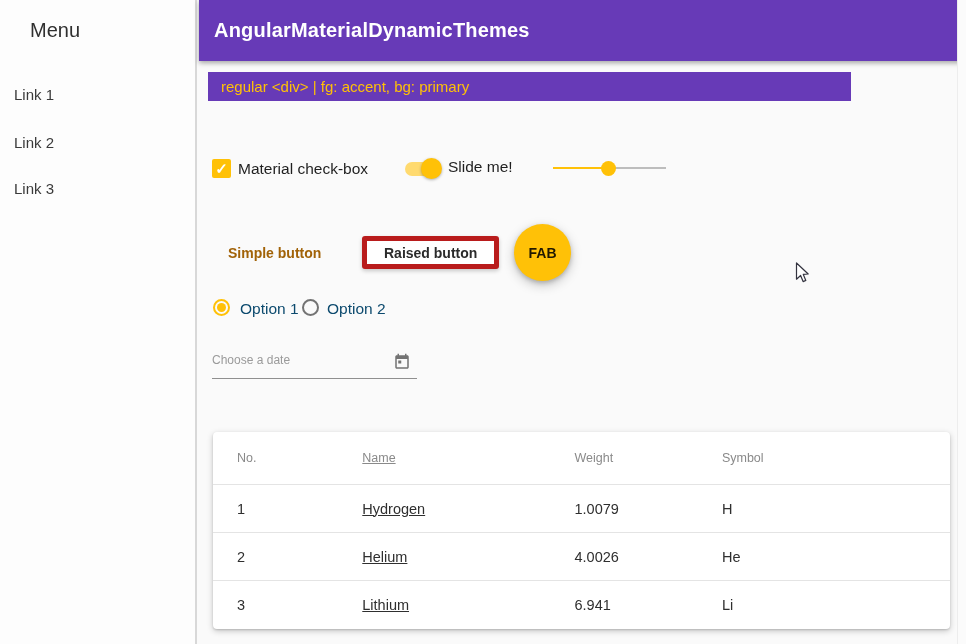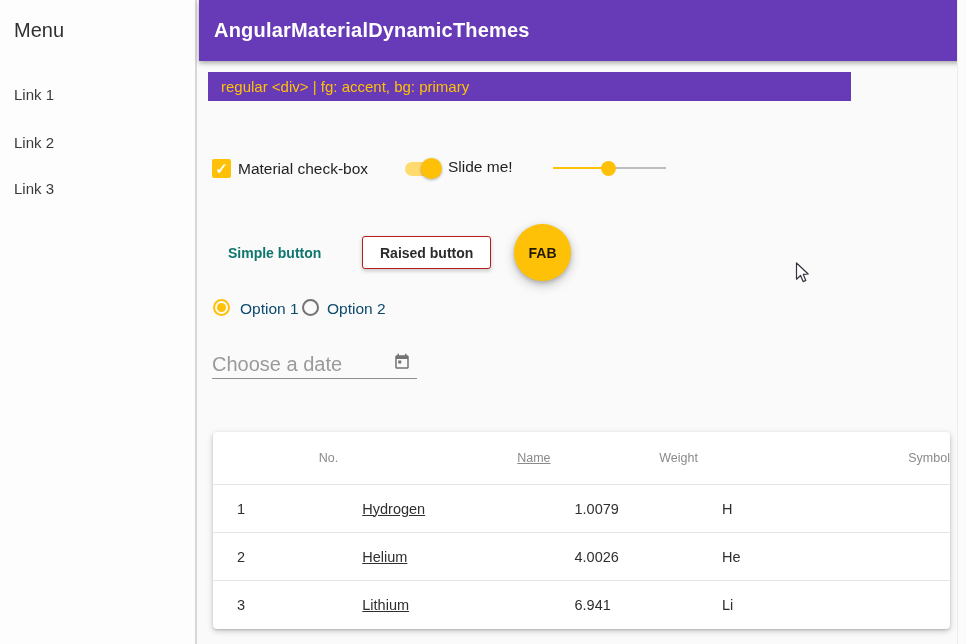--- a/index.html
+++ b/index.html
@@ -15,21 +15,21 @@
     background:var(--content-bg);
     position:relative;
     color:rgba(0,0,0,.87);
   }
   
   .sidebar{
     position:absolute;left:0;top:0;width:197px;height:644px;
     background:var(--sidebar-bg);
     border-right:2px solid #d8d8d8;
   }
-  .menu-title{position:absolute;left:14px;top:19px;font-size:20px;color:#303030;}
+  .menu-title{position:absolute;left:30px;top:19px;font-size:20px;color:#303030;}
   .nav-link{position:absolute;left:14px;font-size:15px;color:#3a3a3a;cursor:pointer;}
   .nav-link:nth-of-type(2){top:86px;}
   .nav-link:nth-of-type(3){top:134px;}
   .nav-link:nth-of-type(4){top:180px;}
   
   .toolbar{
     position:absolute;left:199px;top:0;width:842px;height:61px;
     background:var(--primary);
     box-shadow:0 2px 5px rgba(0,0,0,.35);
     display:flex;align-items:center;
@@ -67,24 +67,24 @@
   .toggle-label{position:absolute;left:448px;top:158px;font-size:15.5px;color:#1f1f1f;cursor:pointer;}
   .slider{position:absolute;left:553px;top:160px;width:113px;height:16px;cursor:pointer;}
   .slider-track{position:absolute;left:0;top:7px;width:100%;height:2px;background:#bdbdbd;}
   .slider-fill{position:absolute;left:0;top:7px;height:2px;background:var(--accent);}
   .slider-thumb{
     position:absolute;top:1px;width:15px;height:15px;border-radius:50%;background:var(--accent);
   }
   
   .btn-simple{
     position:absolute;left:213px;top:235px;height:36px;border:none;background:transparent;
-    font-family:inherit;font-size:14px;font-weight:bold;color:#0f766e;padding:0 15px;cursor:pointer;
+    font-family:inherit;font-size:14px;font-weight:bold;color:#a16207;padding:0 15px;cursor:pointer;
   }
   .btn-raised{
-    position:absolute;left:362px;top:236px;height:33px;background:#fff;border:1px solid #b91c1c;
+    position:absolute;left:362px;top:236px;height:33px;background:#fff;border:5px solid #b91c1c;
     border-radius:3px;font-family:inherit;font-size:14px;font-weight:bold;color:#2b2b2b;
     padding:0 17px;box-shadow:0 2px 4px rgba(0,0,0,.2);cursor:pointer;
   }
   .btn-fab{
     position:absolute;left:514px;top:224px;width:57px;height:57px;border-radius:50%;border:none;
     background:var(--accent);font-family:inherit;font-size:14px;font-weight:bold;color:rgba(0,0,0,.87);
     box-shadow:0 4px 12px rgba(0,0,0,.22), 0 2px 4px rgba(0,0,0,.18);cursor:pointer;
   }
   
   .radio-outer{
@@ -92,31 +92,31 @@
     display:flex;align-items:center;justify-content:center;
   }
   .radio-1{left:213px;border:2px solid var(--accent);}
   .radio-2{left:302px;border:2px solid rgba(0,0,0,.54);}
   .radio-dot{width:9px;height:9px;border-radius:50%;background:var(--accent);}
   .radio-label{position:absolute;top:300px;font-size:15.5px;color:#0c4a6e;cursor:pointer;}
   .radio-label-1{left:240px;}
   .radio-label-2{left:327px;}
   
   .date-field{position:absolute;left:212px;top:350px;width:205px;height:29px;cursor:text;}
-  .date-placeholder{position:absolute;left:0;top:3px;font-size:20px;color:#9a9a9a;}
+  .date-placeholder{position:absolute;left:0;top:3px;font-size:12px;color:#9a9a9a;}
   .date-toggle{position:absolute;right:6px;top:3px;width:18px;height:18px;background:transparent;border:none;cursor:pointer;padding:0;}
   .date-underline{position:absolute;left:0;bottom:0;width:100%;height:1px;background:#8f8f8f;}
   
   .card{
     position:absolute;left:213px;top:432px;width:737px;height:197px;background:#fff;
     border-radius:4px;box-shadow:0 2px 6px rgba(0,0,0,.22), 0 1px 2px rgba(0,0,0,.14);
     overflow:hidden;
   }
   .t-row{display:flex;width:100%;}
-  .t-header{height:52px;align-items:center;text-align:right;}
+  .t-header{height:52px;align-items:center;}
   .t-body-row{height:48px;align-items:center;border-top:1px solid #e4e4e4;}
   .t-cell{padding-left:24px;overflow:hidden;white-space:nowrap;}
   .t-cell:nth-child(1){width:17%;}
   .t-cell:nth-child(2){width:28.8%;text-decoration:underline;}
   .t-cell:nth-child(3){width:20%;}
   .t-cell:nth-child(4){width:34.2%;}
   .t-header .t-cell{font-size:12.5px;color:#8a8a8a;}
   .t-body-row .t-cell{font-size:14.5px;color:#2f2f2f;}
   
   .mouse-cursor{position:absolute;left:795px;top:262px;width:15px;height:23px;pointer-events:none;}

